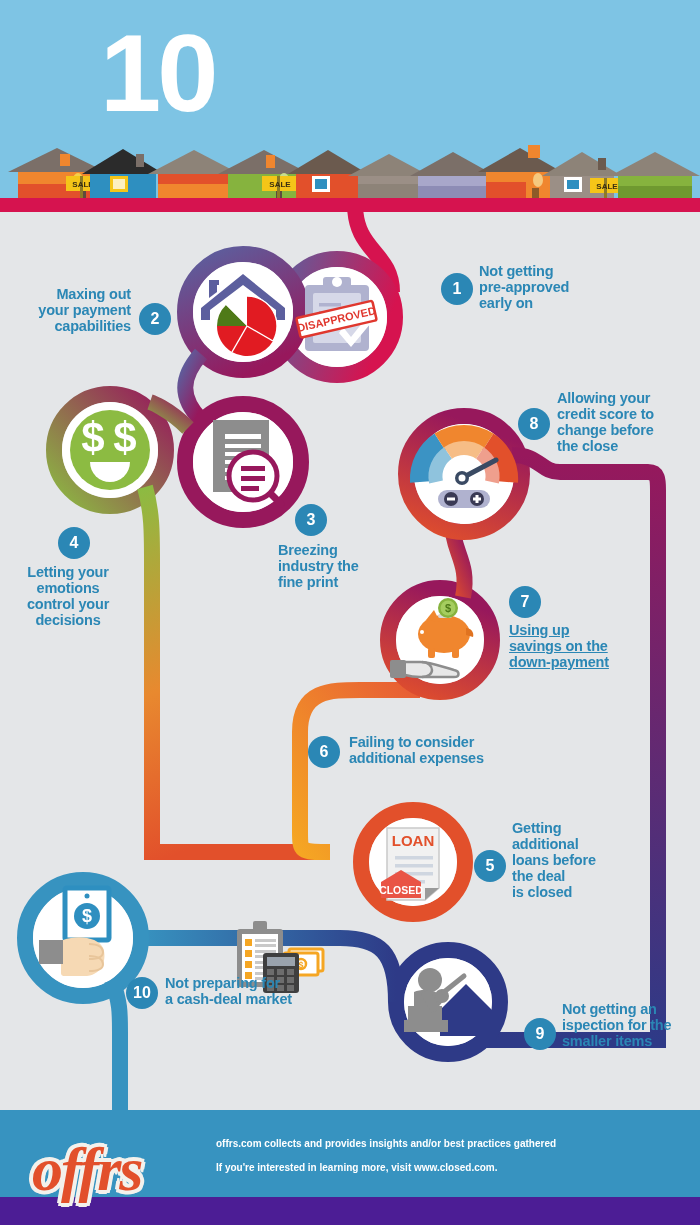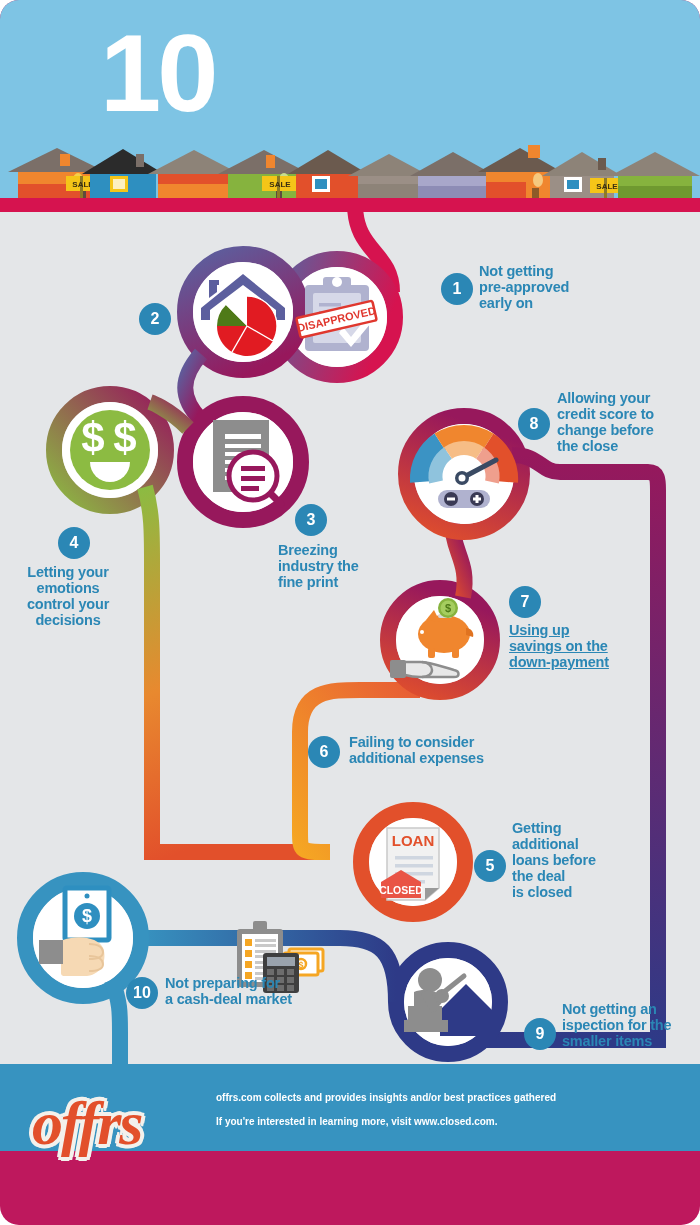--- a/index.html
+++ b/index.html
@@ -1,20 +1,19 @@
 <!DOCTYPE html>
 <html><head>
 <meta charset="utf-8">
 <style>
   html,body{margin:0;padding:0;background:#ffffff;}
   body{font-family:"Liberation Sans",sans-serif;}
   #page{
     position:relative;width:700px;height:1225px;overflow:hidden;
-    background:#be185d;
-    border-radius:19px;
+    background:#4c1d95;
   }
   .abs{position:absolute;}
 
   
   #header{
     position:absolute;left:0;top:0;width:700px;height:198px;
     background:#7ec4e4;overflow:hidden;
   }
   #header-red-bar{
     position:absolute;left:0;top:198px;width:700px;height:14px;
@@ -54,21 +53,21 @@
     position:absolute;color:#2b87b5;font-weight:bold;
     font-size:14.5px;line-height:16px;letter-spacing:-0.2px;
     font-family:"Liberation Sans",sans-serif;
   }
   .label.r{text-align:right;}
   .label.c{text-align:center;}
   .label.l{text-align:left;}
 
   
   #footer{
-    position:absolute;left:0;top:1064px;width:700px;height:87px;
+    position:absolute;left:0;top:1110px;width:700px;height:87px;
     background:#3793c0;
   }
   #logo-wrap{position:absolute;left:32px;top:16px;width:170px;height:82px;}
   #logo-text{
     position:absolute;left:0;top:8px;width:170px;
     font-family:"Liberation Serif",serif;font-style:italic;font-weight:bold;
     font-size:62px;color:#e2502b;
     text-shadow:
       -3px -3px 0 #f3f1ec, 3px -3px 0 #f3f1ec,
       -3px  3px 0 #f3f1ec, 3px  3px 0 #f3f1ec,
@@ -518,20 +517,25 @@
     </svg>
 
     <div class="badge b-md" style="left:441px;top:61px;">1</div>
     <div class="label l" style="left:479px;top:51px;width:160px;">
       <div>Not getting</div>
       <div>pre-approved</div>
       <div>early on</div>
     </div>
 
     <div class="badge b-md" style="left:139px;top:91px;">2</div>
+    <div class="label r" style="left:0px;top:74px;width:131px;">
+      <div>Maxing out</div>
+      <div>your payment</div>
+      <div>capabilities</div>
+    </div>
 
     <div class="badge b-md" style="left:295px;top:292px;">3</div>
     <div class="label l" style="left:278px;top:330px;width:120px;">
       <div>Breezing</div>
       <div>industry the</div>
       <div>fine print</div>
     </div>
 
     <div class="badge b-md" style="left:58px;top:315px;">4</div>
     <div class="label c" style="left:8px;top:352px;width:120px;">

